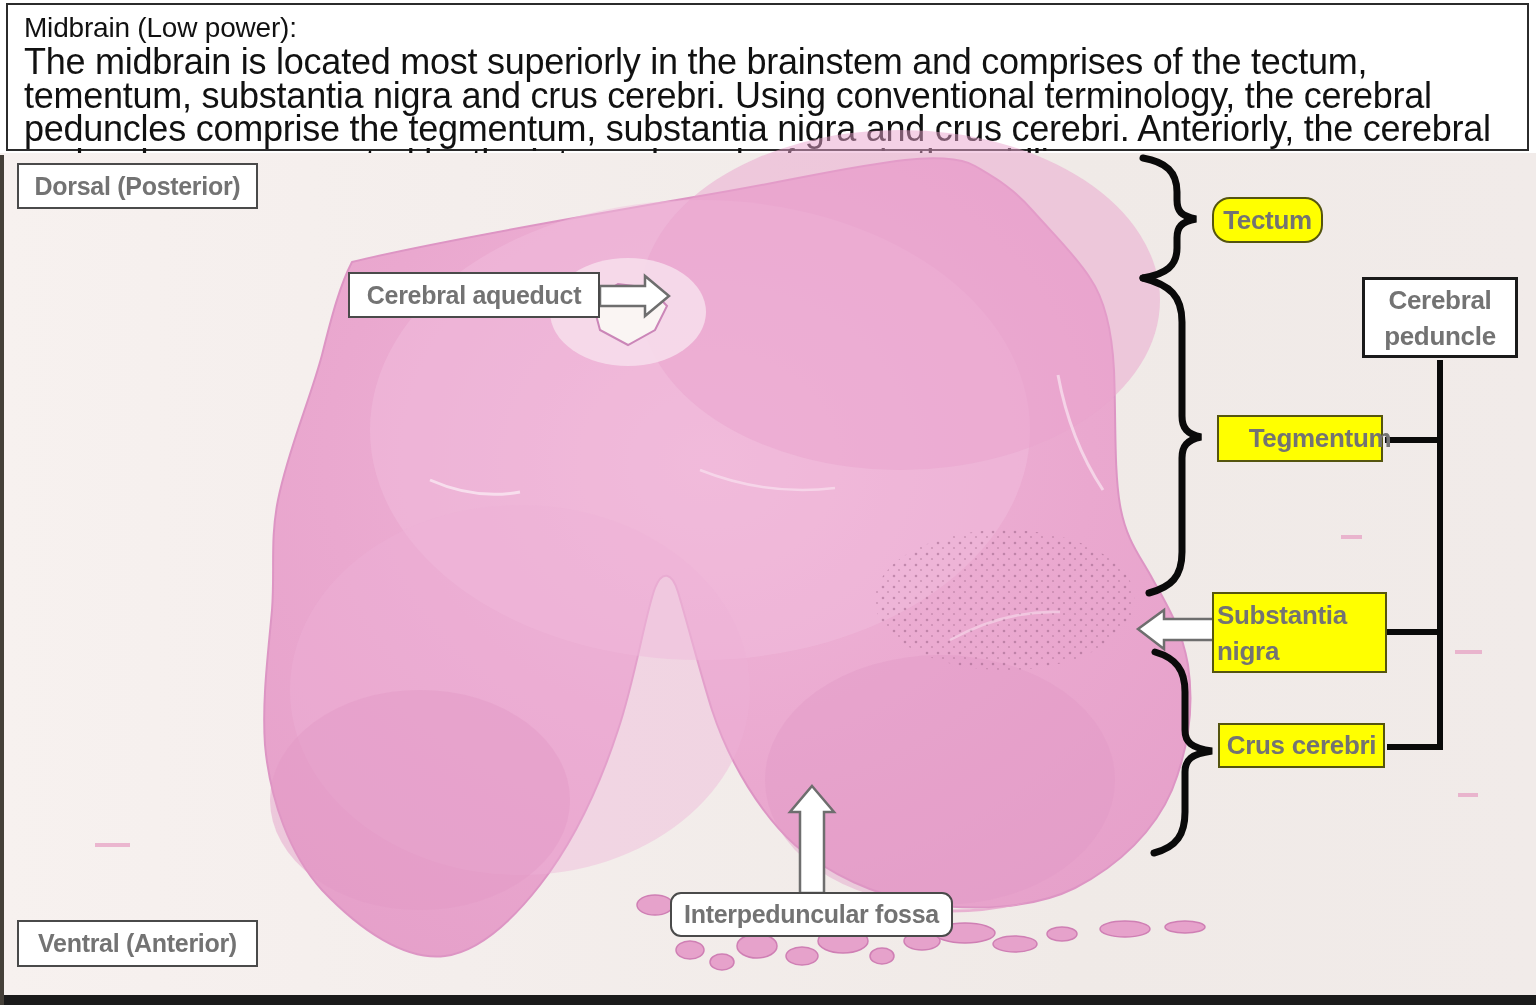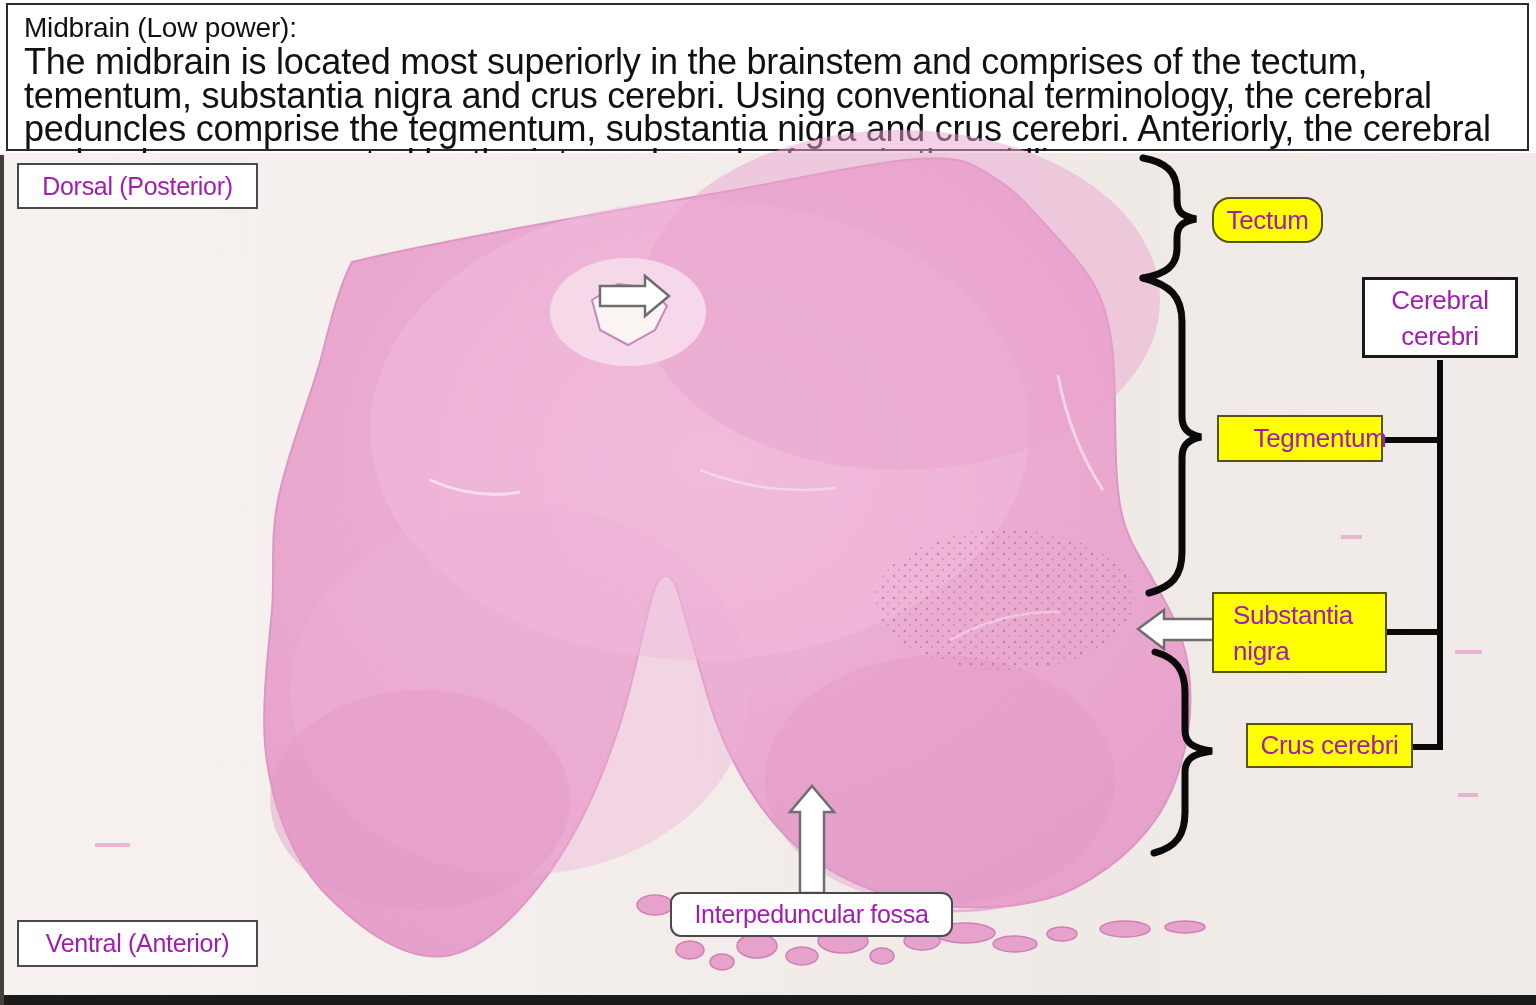--- a/index.html
+++ b/index.html
@@ -18,36 +18,36 @@
   .header-body{font-size:36px;font-weight:400;line-height:33.5px;letter-spacing:-.25px;max-width:1490px;}
   
   .photo{
     position:absolute;left:0;top:153px;width:1536px;height:852px;
     background:linear-gradient(90deg,#f7f1ef 0%,#f4eeec 30%,#f0eae7 70%,#f1ebe9 100%);
   }
   svg.overlay{position:absolute;left:0;top:0;width:1536px;height:1005px;}
   
   .lbl{
     position:absolute;display:flex;align-items:center;justify-content:center;
-    box-sizing:border-box;font-weight:400;color:#a21caf;text-align:center;
+    box-sizing:border-box;font-weight:700;color:#737373;text-align:center;
     z-index:5;letter-spacing:-.3px;
   }
   .lbl-white{background:#ffffff;border:2px solid #4a4a4a;font-size:25px;}
   .lbl-yellow{background:var(--highlight,#ffff00);border:2px solid #55550f;font-size:26px;}
   .lbl-dorsal   {left:17px; top:163px;width:241px;height:46px;}
   .lbl-ventral  {left:17px; top:920px;width:241px;height:47px;}
   .lbl-aqueduct {left:348px;top:272px;width:252px;height:46px;}
   .lbl-fossa    {left:670px;top:892px;width:283px;height:45px;border-radius:11px;}
   .lbl-tectum   {left:1212px;top:197px;width:111px;height:46px;border-radius:18px;}
   .lbl-tegmentum{left:1217px;top:415px;width:166px;height:47px;padding-left:40px;}
   .lbl-sn{
     left:1212px;top:592px;width:175px;height:81px;
-    justify-content:flex-start;text-align:left;padding-left:19px;line-height:36px;
+    justify-content:flex-start;text-align:left;padding-left:3px;line-height:36px;
   }
-  .lbl-crus     {left:1218px;top:723px;width:167px;height:45px;margin-left:28px;}
+  .lbl-crus     {left:1218px;top:723px;width:167px;height:45px;}
   .lbl-peduncle {
     left:1362px;top:277px;width:156px;height:81px;
     background:#ffffff;border:3px solid #1a1a1a;font-size:26px;line-height:36px;
   }
 </style>
 </head>
 <body>
 
 <div class="figure">
 
@@ -163,21 +163,22 @@
       <polygon points="600,286 645,286 645,276 669,296 645,316 645,306 600,306"></polygon>
       <polygon points="1138,629 1164,610 1164,619 1214,619 1214,640 1164,640 1164,649"></polygon>
       <polygon points="812,786 834,812 824,812 824,893 800,893 800,812 790,812"></polygon>
     </g>
 
     <rect x="0" y="995" width="1536" height="10" fill="#1b1b1b"></rect>
     <rect x="0" y="155" width="4" height="850" fill="#454039"></rect>
   </svg>
 
   <div class="lbl lbl-white lbl-dorsal">Dorsal (Posterior)</div>
+  <div class="lbl lbl-white lbl-aqueduct">Cerebral aqueduct</div>
   <div class="lbl lbl-yellow lbl-tectum">Tectum</div>
-  <div class="lbl lbl-peduncle">Cerebral cerebri</div>
+  <div class="lbl lbl-peduncle">Cerebral peduncle</div>
   <div class="lbl lbl-yellow lbl-tegmentum">Tegmentum</div>
   <div class="lbl lbl-yellow lbl-sn">Substantia nigra</div>
   <div class="lbl lbl-yellow lbl-crus">Crus cerebri</div>
   <div class="lbl lbl-white lbl-fossa">Interpeduncular fossa</div>
   <div class="lbl lbl-white lbl-ventral">Ventral (Anterior)</div>
 
 </div>
 
 </body></html>

